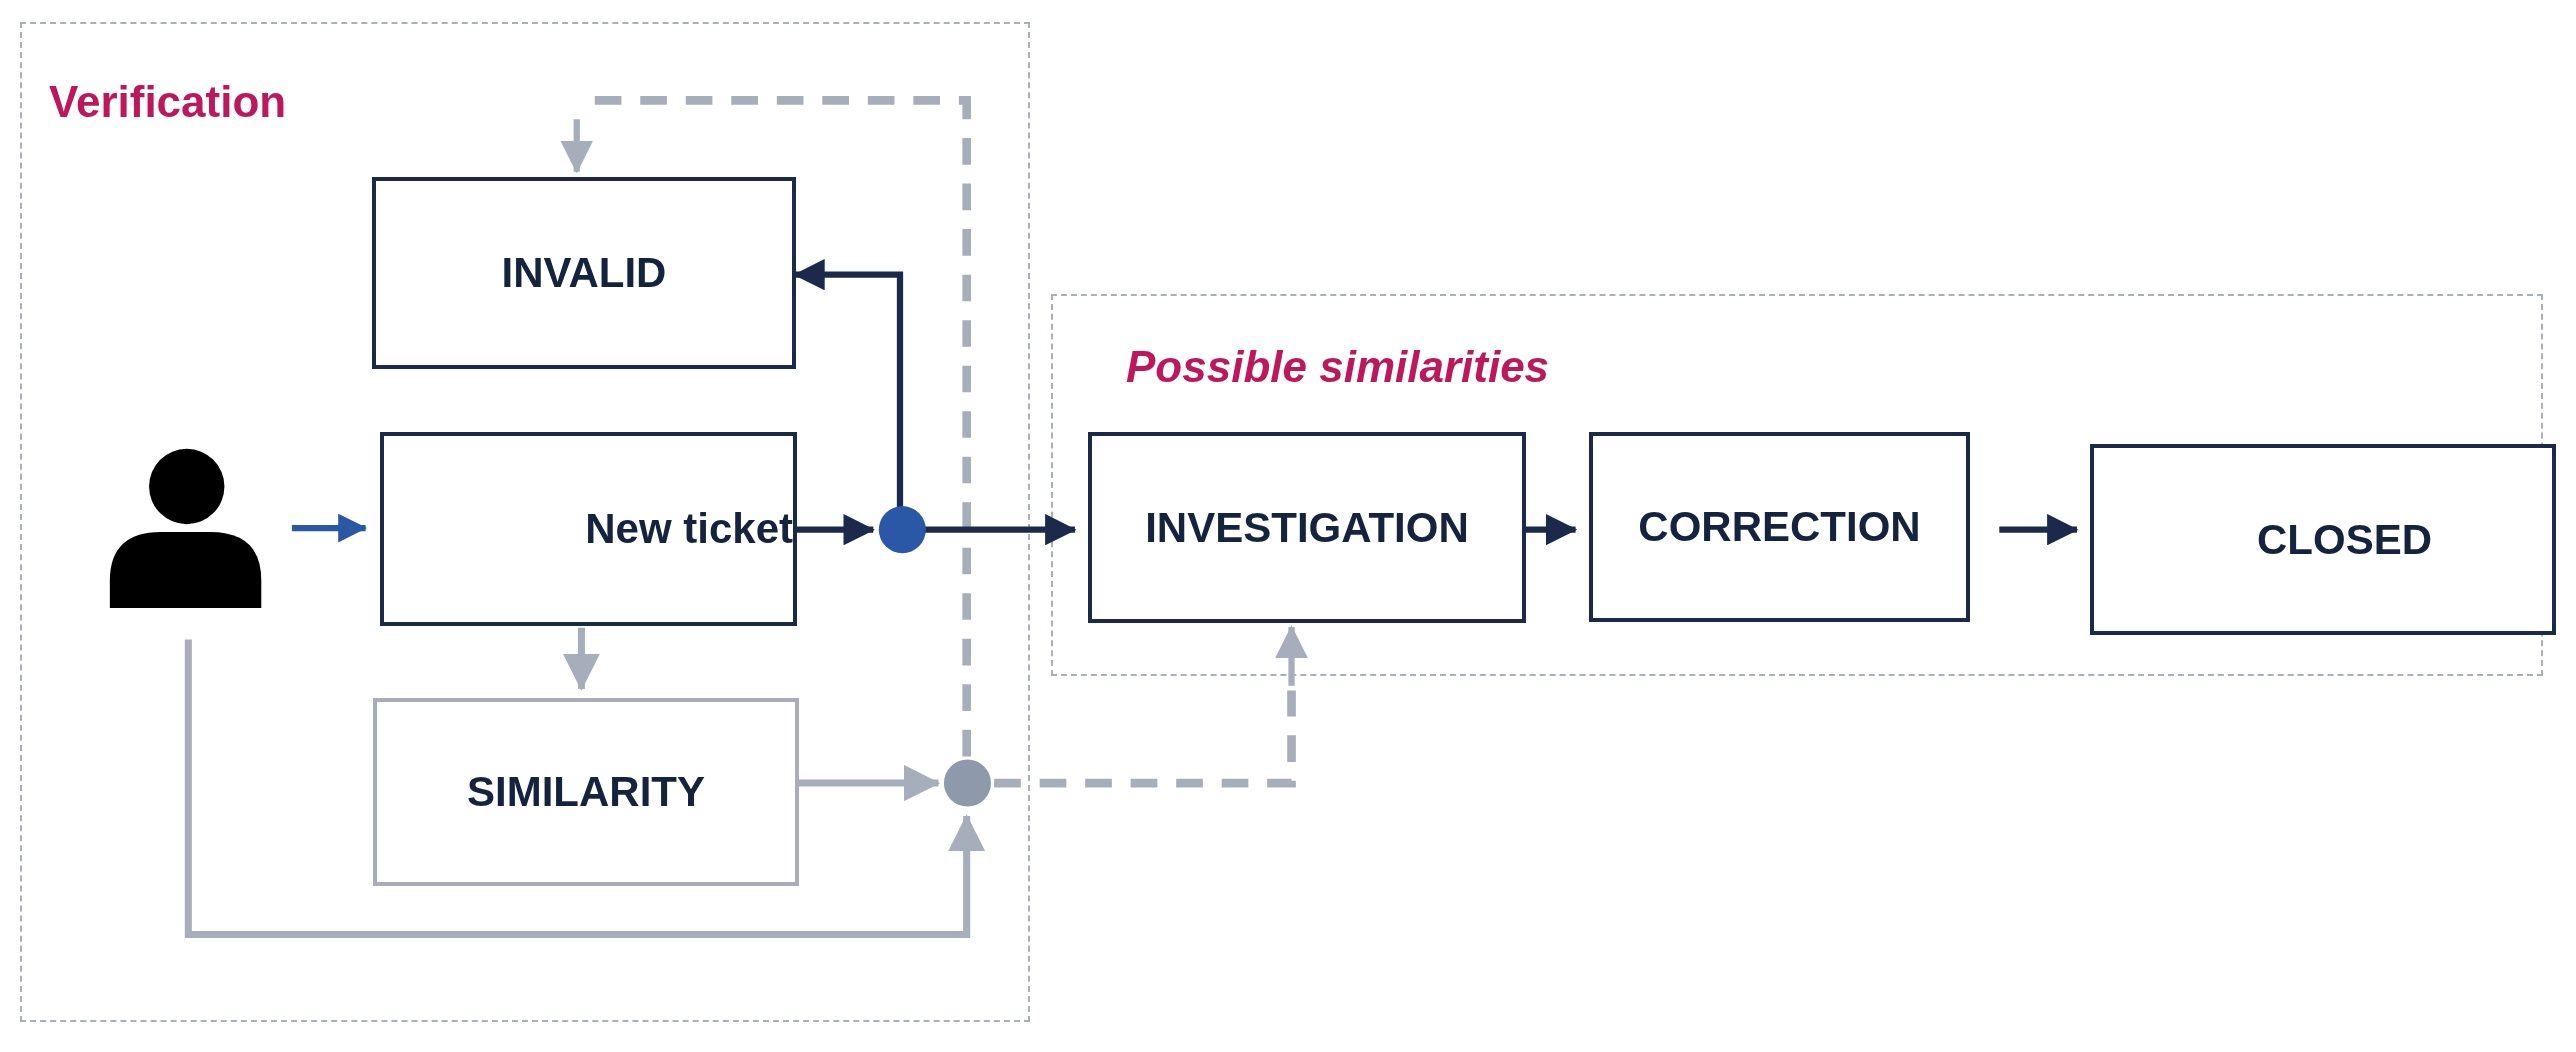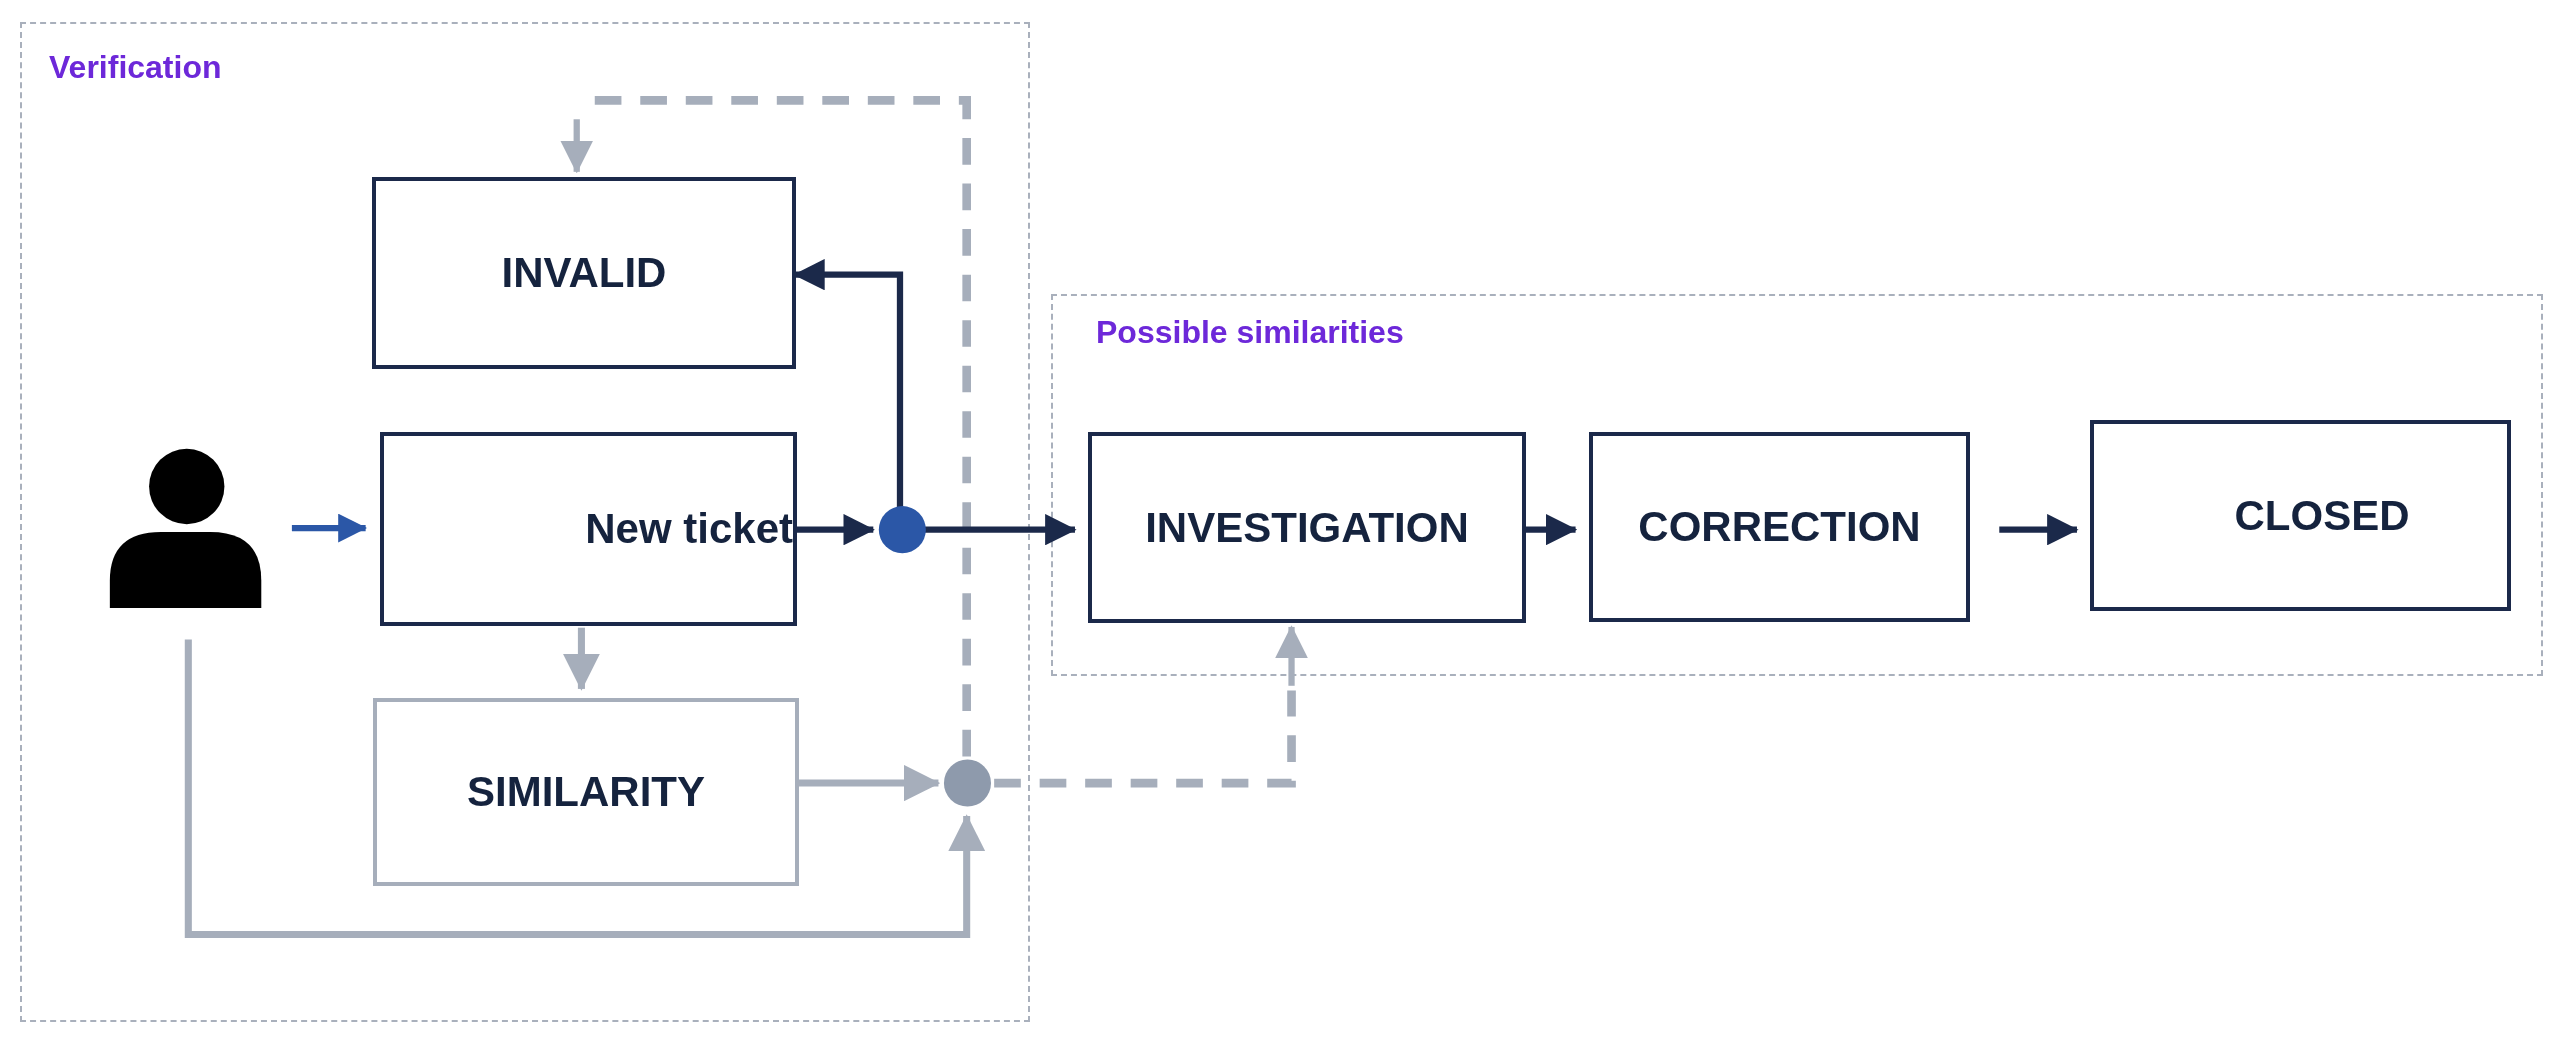--- a/index.html
+++ b/index.html
@@ -13,44 +13,45 @@
   .container-frame{
     position:absolute;
     border:2.4px dashed #a9b0bc;
     background:transparent;
     box-sizing:border-box;
   }
   #verification-frame{left:19.6px;top:22px;width:1010px;height:1000px;}
   #possible-frame{left:1051px;top:294px;width:1492px;height:382px;}
   .container-label{
     position:absolute;
-    font-size:32px;font-weight:bold;color:#6d28d9;
+    font-size:44px;font-weight:bold;color:#be185d;
     white-space:nowrap;
+    margin-top:28px;
   }
   #verification-label{left:49px;top:49px;}
-  #possible-label{left:1096px;top:314px;}
+  #possible-label{left:1126px;top:314px;font-style:italic;}
   .node{
     position:absolute;
     box-sizing:border-box;
     display:flex;align-items:center;justify-content:center;
     background:#ffffff;
     text-align:center;
   }
   .node-navy{border:4.7px solid #1b294a;}
   .node-gray{border:4.7px solid #a6aebb;}
   .node-label{
     font-size:42px;font-weight:bold;color:#15233e;
     white-space:nowrap;letter-spacing:0px;
   }
   #node-invalid{left:365px;top:177px;width:424px;height:192px;}
   #node-new-ticket{left:373px;top:432px;width:417px;height:194px;justify-content:flex-end;}
   #node-similarity{left:366px;top:698px;width:426px;height:188px;}
   #node-investigation{left:1081px;top:432px;width:438px;height:191px;}
   #node-correction{left:1582px;top:432px;width:381px;height:190px;}
-  #node-closed{left:2083px;top:420px;width:421px;height:191px;padding-left:43px;}
+  #node-closed{left:2083px;top:444px;width:466px;height:191px;padding-left:43px;}
   svg.wires{position:absolute;left:0;top:0;z-index:2;pointer-events:none;}
   .layer-containers{position:absolute;left:0;top:0;width:100%;height:100%;z-index:1;}
   .layer-nodes{position:absolute;left:0;top:0;width:100%;height:100%;z-index:3;pointer-events:none;margin-left:7px;}
   .layer-nodes .node{pointer-events:auto;}
 </style>
 </head>
 <body>
 
 <div class="canvas">
 

